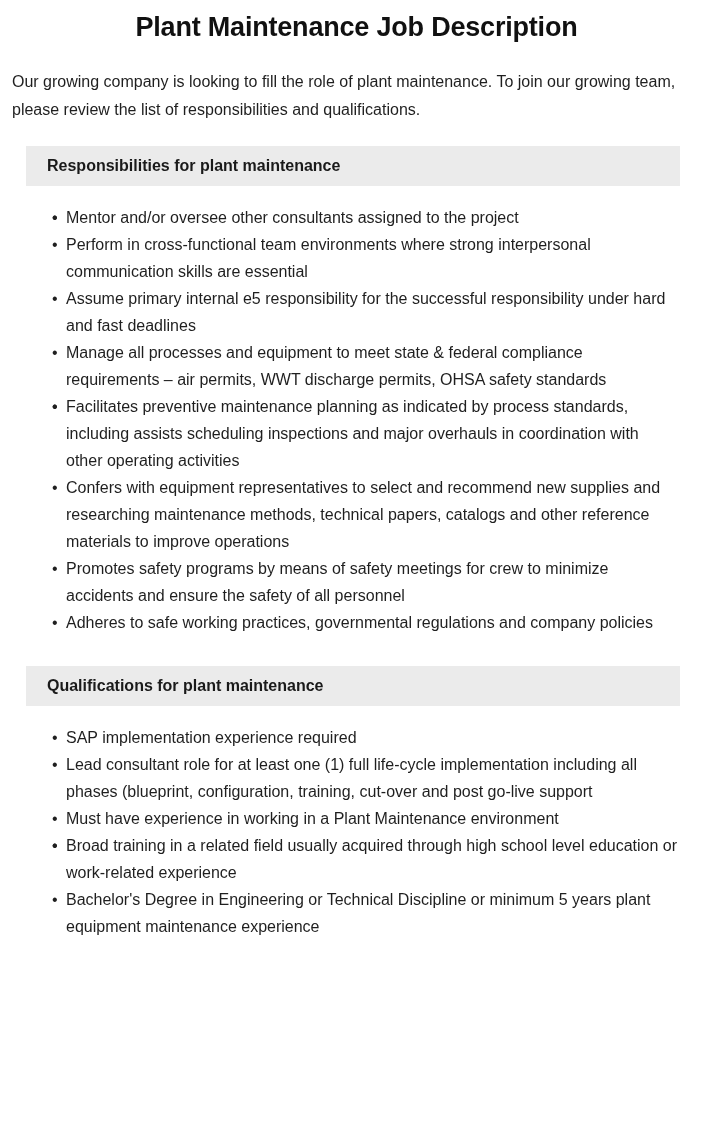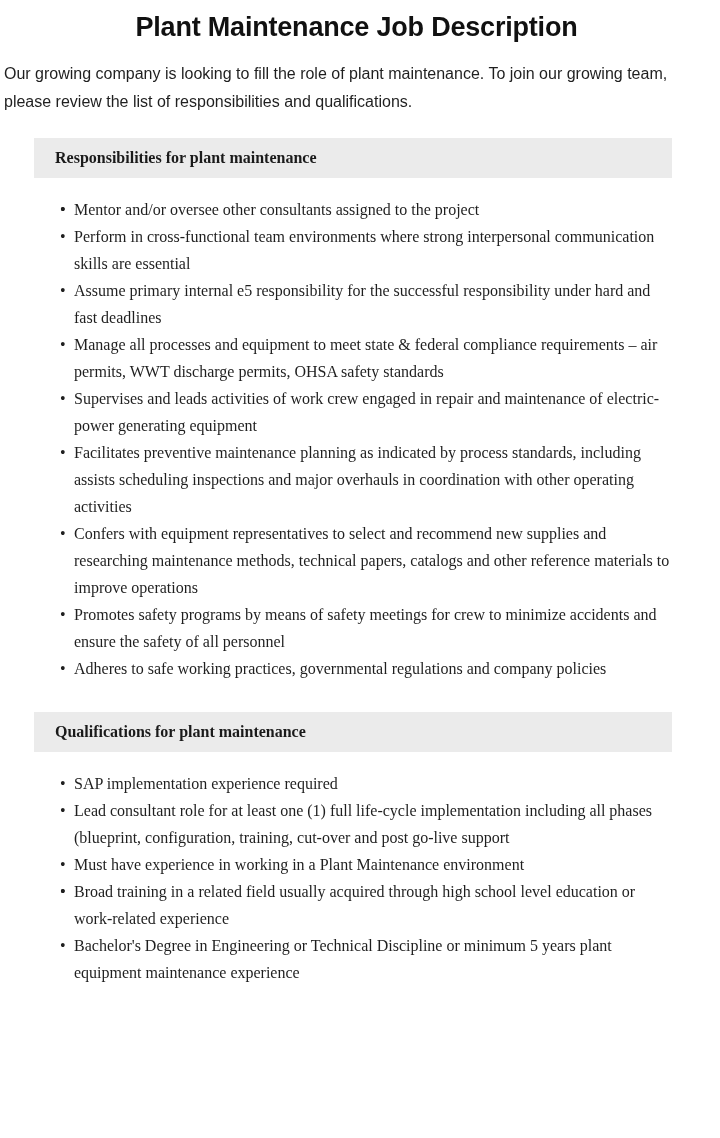--- a/index.html
+++ b/index.html
@@ -26,31 +26,30 @@
     padding: 8px 22px 0 22px;
     font-size: 27px;
     line-height: 38px;
     font-weight: bold;
     text-align: center;
     letter-spacing: -0.2px;
     color: #111111;
   }
 
   .intro {
-    margin: 0;
+    margin: 8px;
     padding: 14px 26px 0 4px;
     font-size: 16px;
     line-height: 28px;
     color: #1f1f1f;
   }
 
   .section {
-    margin: 16px;
+    margin: 8px;
     padding: 0;
-    font-family: Liberation Serif, serif;
   }
 
   .section-header {
     margin: 22px 25px 0 18px;
     background: #ebebeb;
     height: 40px;
     display: flex;
     align-items: center;
     padding: 0 0 0 21px;
     box-sizing: border-box;
@@ -108,21 +107,21 @@
   <section class="section section-responsibilities">
     <div class="section-header">
       <span class="section-header-text">Responsibilities for plant maintenance</span>
     </div>
     <ul class="item-list">
         <li><span class="bullet">•</span></li>
         <li><span class="bullet">•</span><span>Mentor and/or oversee other consultants assigned to the project</span></li>
         <li><span class="bullet">•</span><span>Perform in cross-functional team environments where strong interpersonal communication skills are essential</span></li>
         <li><span class="bullet">•</span><span>Assume primary internal e5 responsibility for the successful responsibility under hard and fast deadlines</span></li>
         <li><span class="bullet">•</span><span>Manage all processes and equipment to meet state &amp; federal compliance requirements – air permits, WWT discharge permits, OHSA safety standards</span></li>
-        <li><span class="bullet">•</span><span>Supervises and leads activities of work crew engaged in repair and maintenance of electric-power generating equipment</span></li>
+        <li><span class="bullet">•</span></li>
         <li><span class="bullet">•</span><span>Facilitates preventive maintenance planning as indicated by process standards, including assists scheduling inspections and major overhauls in coordination with other operating activities</span></li>
         <li><span class="bullet">•</span><span>Confers with equipment representatives to select and recommend new supplies and researching maintenance methods, technical papers, catalogs and other reference materials to improve operations</span></li>
         <li><span class="bullet">•</span><span>Promotes safety programs by means of safety meetings for crew to minimize accidents and ensure the safety of all personnel</span></li>
         <li><span class="bullet">•</span><span>Adheres to safe working practices, governmental regulations and company policies</span></li>
       </ul>
   </section>
 
   <section class="section section-qualifications">
     <div class="section-header">
       <span class="section-header-text">Qualifications for plant maintenance</span>

